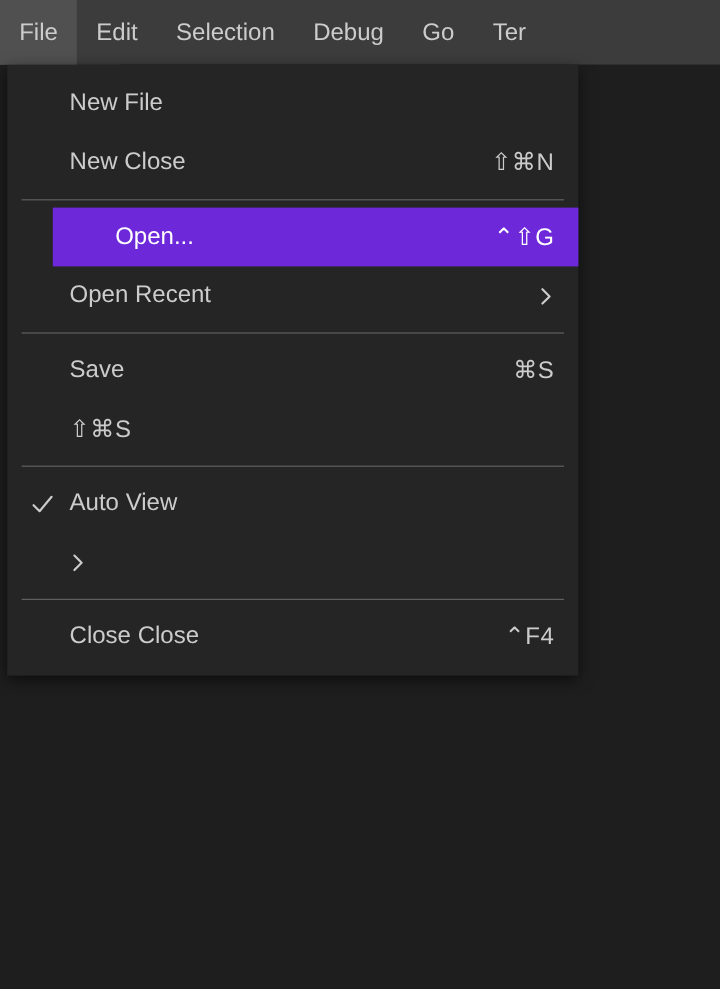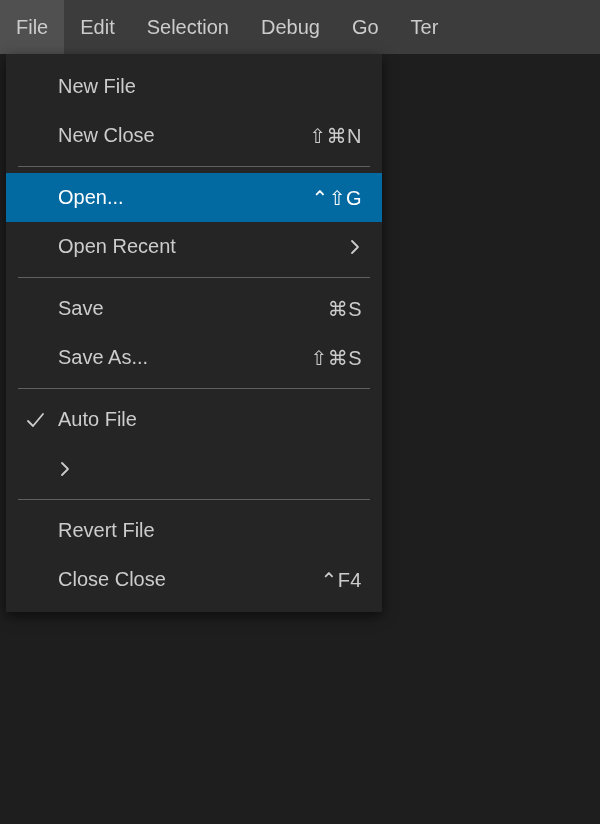--- a/index.html
+++ b/index.html
@@ -42,37 +42,38 @@
       left: 100px;
       top: 54px;
       right: 0;
       height: 100px;
       background: #2d2d30;
     }
     .dropdown {
       position: absolute;
       left: 6px;
       top: 54px;
-      width: 376px;
+      width: 476px;
       background: #252526;
       box-shadow: 0 4px 12px rgba(0,0,0,0.6);
       padding: 8px 0;
     }
     .menu-item {
       display: flex;
       align-items: center;
       height: 49px;
       padding: 0 20px 0 52px;
       position: relative;
       color: #cccccc;
       cursor: default;
     }
     .menu-item.highlighted {
-      background: #0369a1;
+      background: #6d28d9;
       color: #ffffff;
+      margin-left: 38px;
     }
     .menu-label {
       flex: 1;
     }
     .menu-shortcut {
       color: #cccccc;
       letter-spacing: 0.5px;
     }
     .menu-item.highlighted .menu-shortcut {
       color: #ffffff;
@@ -153,42 +154,38 @@
         </svg>
     </span>
   </div>
   <div class="menu-separator"></div>
 
   <div class="menu-item">
     <span class="menu-label">Save</span>
     <span class="menu-shortcut">⌘S</span>
   </div>
   <div class="menu-item">
-    <span class="menu-label">Save As...</span>
     <span class="menu-shortcut">⇧⌘S</span>
   </div>
   <div class="menu-separator"></div>
 
   <div class="menu-item">
     <span class="check-icon">
       <svg width="20" height="20" viewBox="0 0 20 20" fill="none">
           <path d="M3 11 L8 16 L18 4" stroke-width="1.8" stroke-linecap="round" stroke-linejoin="round"></path>
         </svg>
     </span>
-    <span class="menu-label">Auto File</span>
+    <span class="menu-label">Auto View</span>
   </div>
   <div class="menu-item">
     <span class="chevron-icon">
       <svg width="10" height="16" viewBox="0 0 10 16" fill="none">
           <path d="M2 2 L8 8 L2 14" stroke-width="1.8" stroke-linecap="round" stroke-linejoin="round"></path>
         </svg>
     </span>
   </div>
   <div class="menu-separator"></div>
 
   <div class="menu-item">
-    <span class="menu-label">Revert File</span>
-  </div>
-  <div class="menu-item">
     <span class="menu-label">Close Close</span>
     <span class="menu-shortcut">⌃F4</span>
   </div>
 </div>
 
 </body></html>

